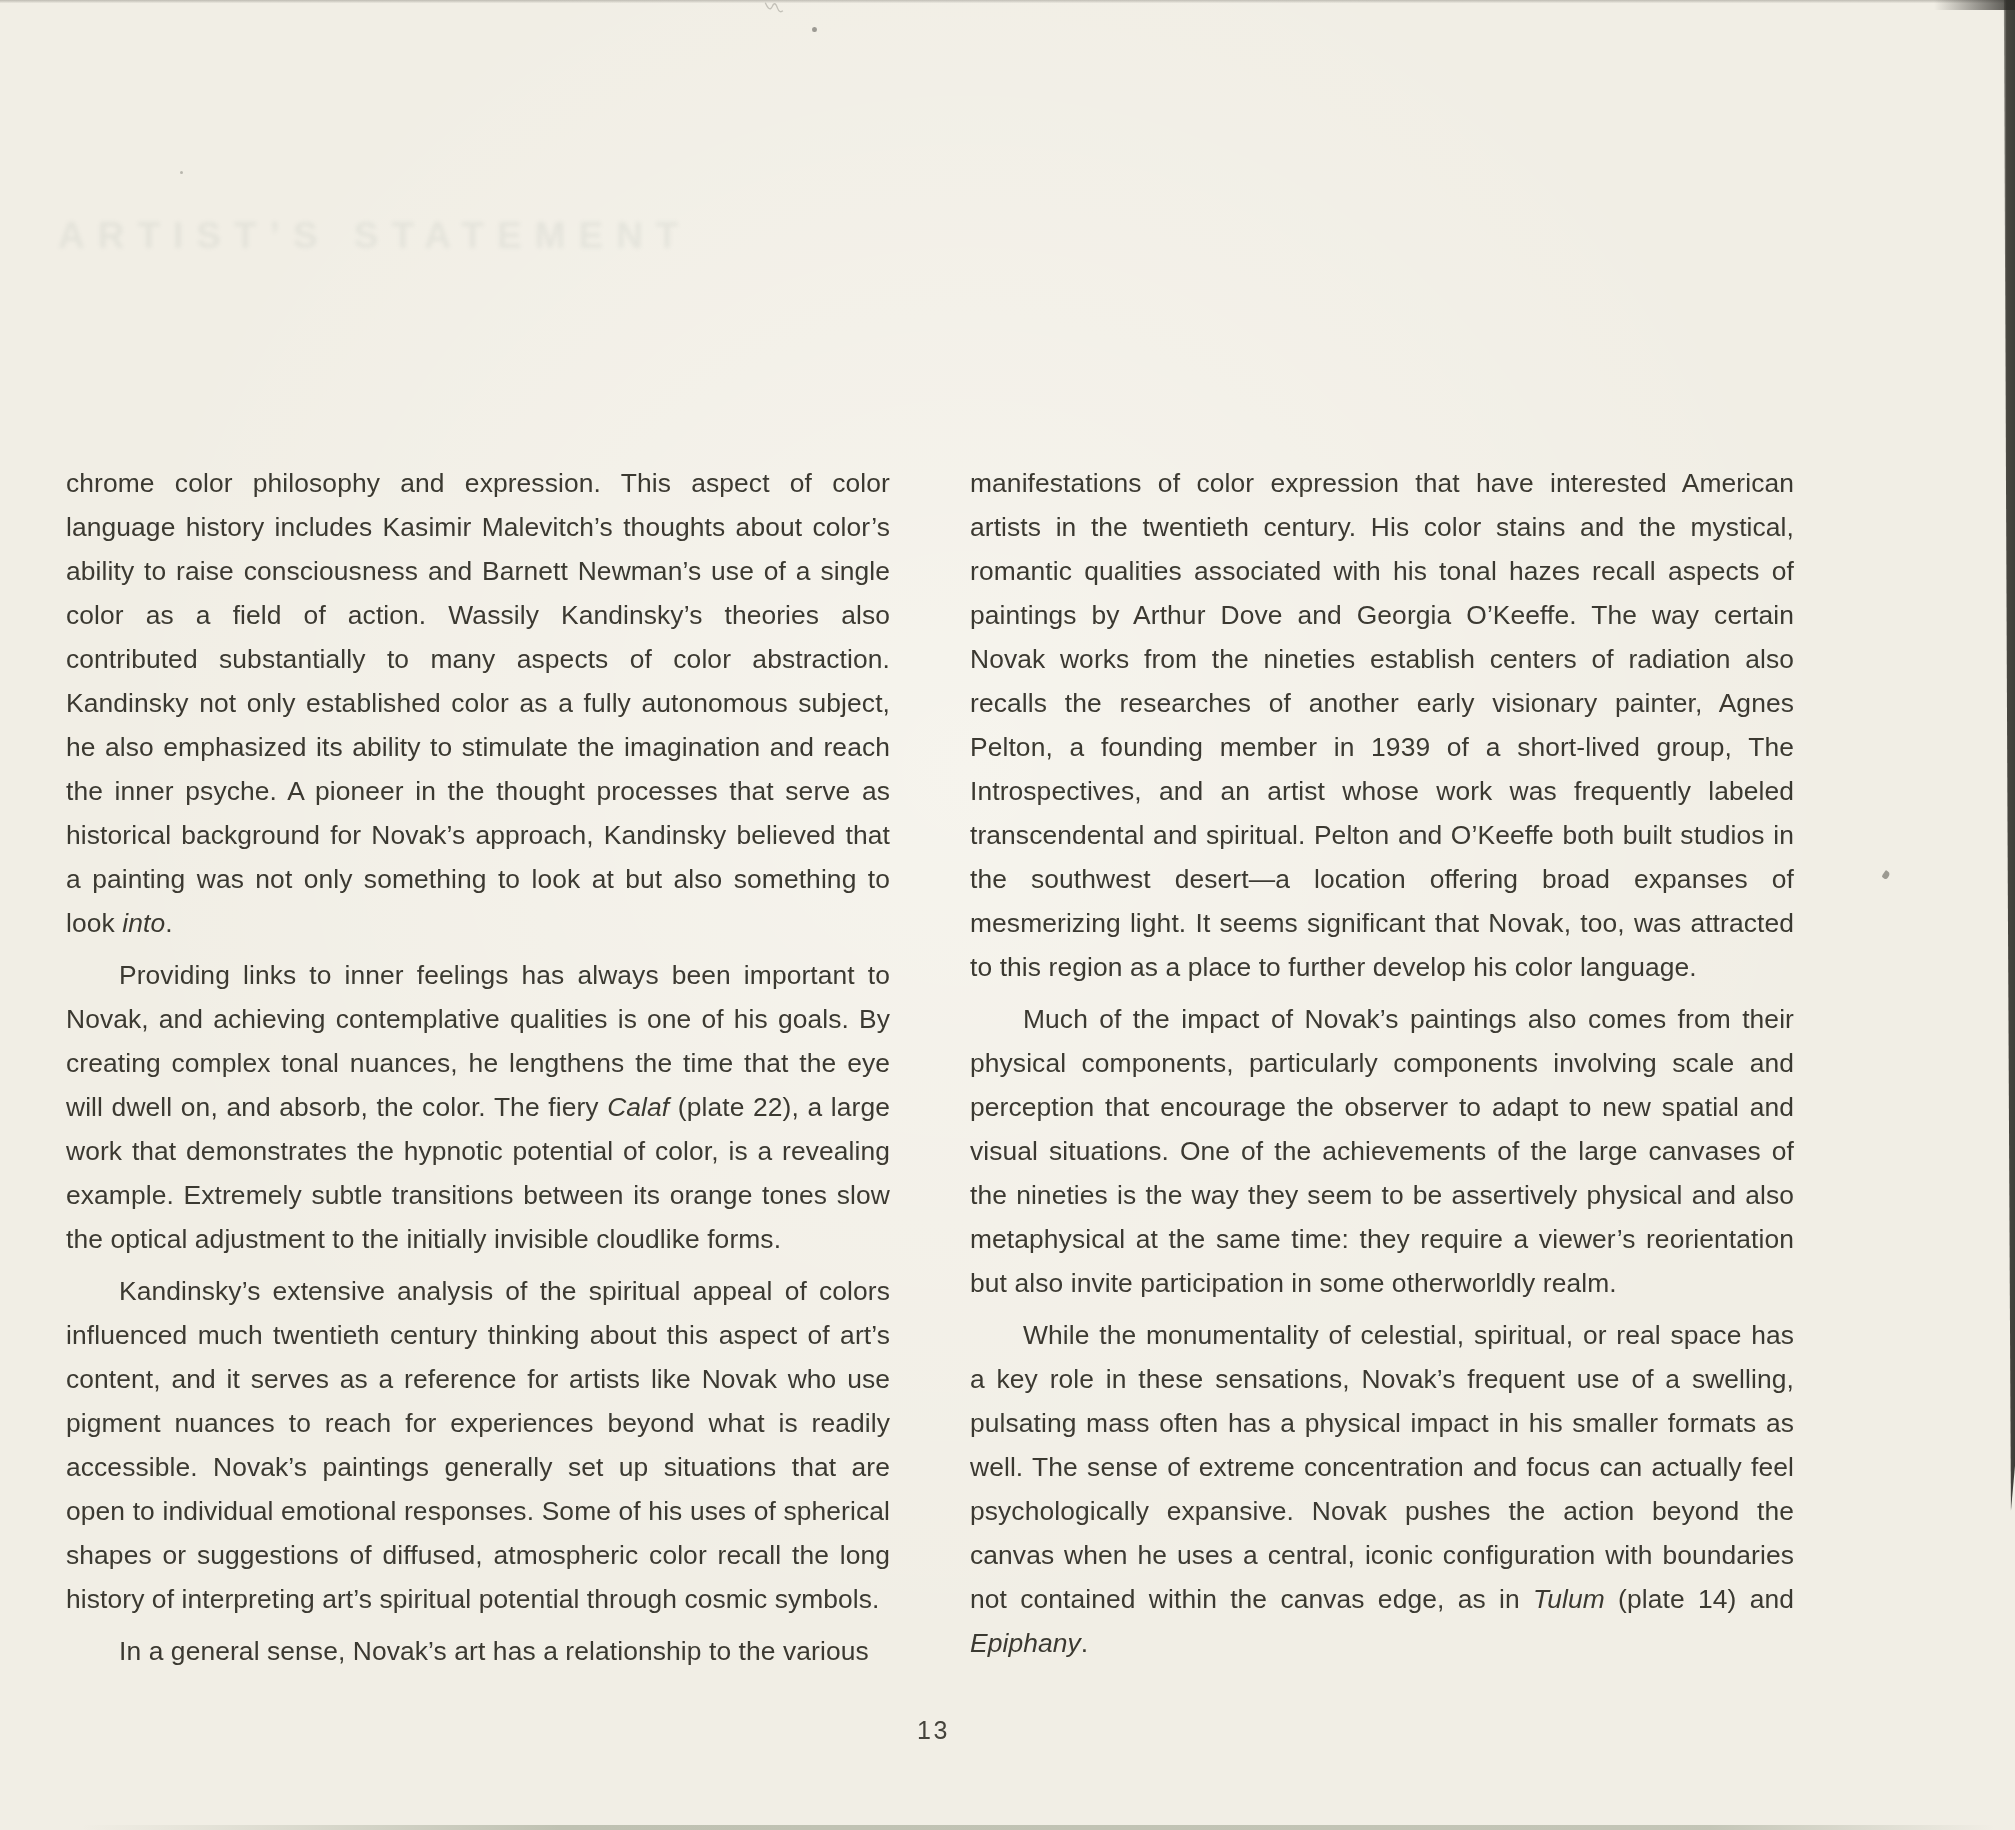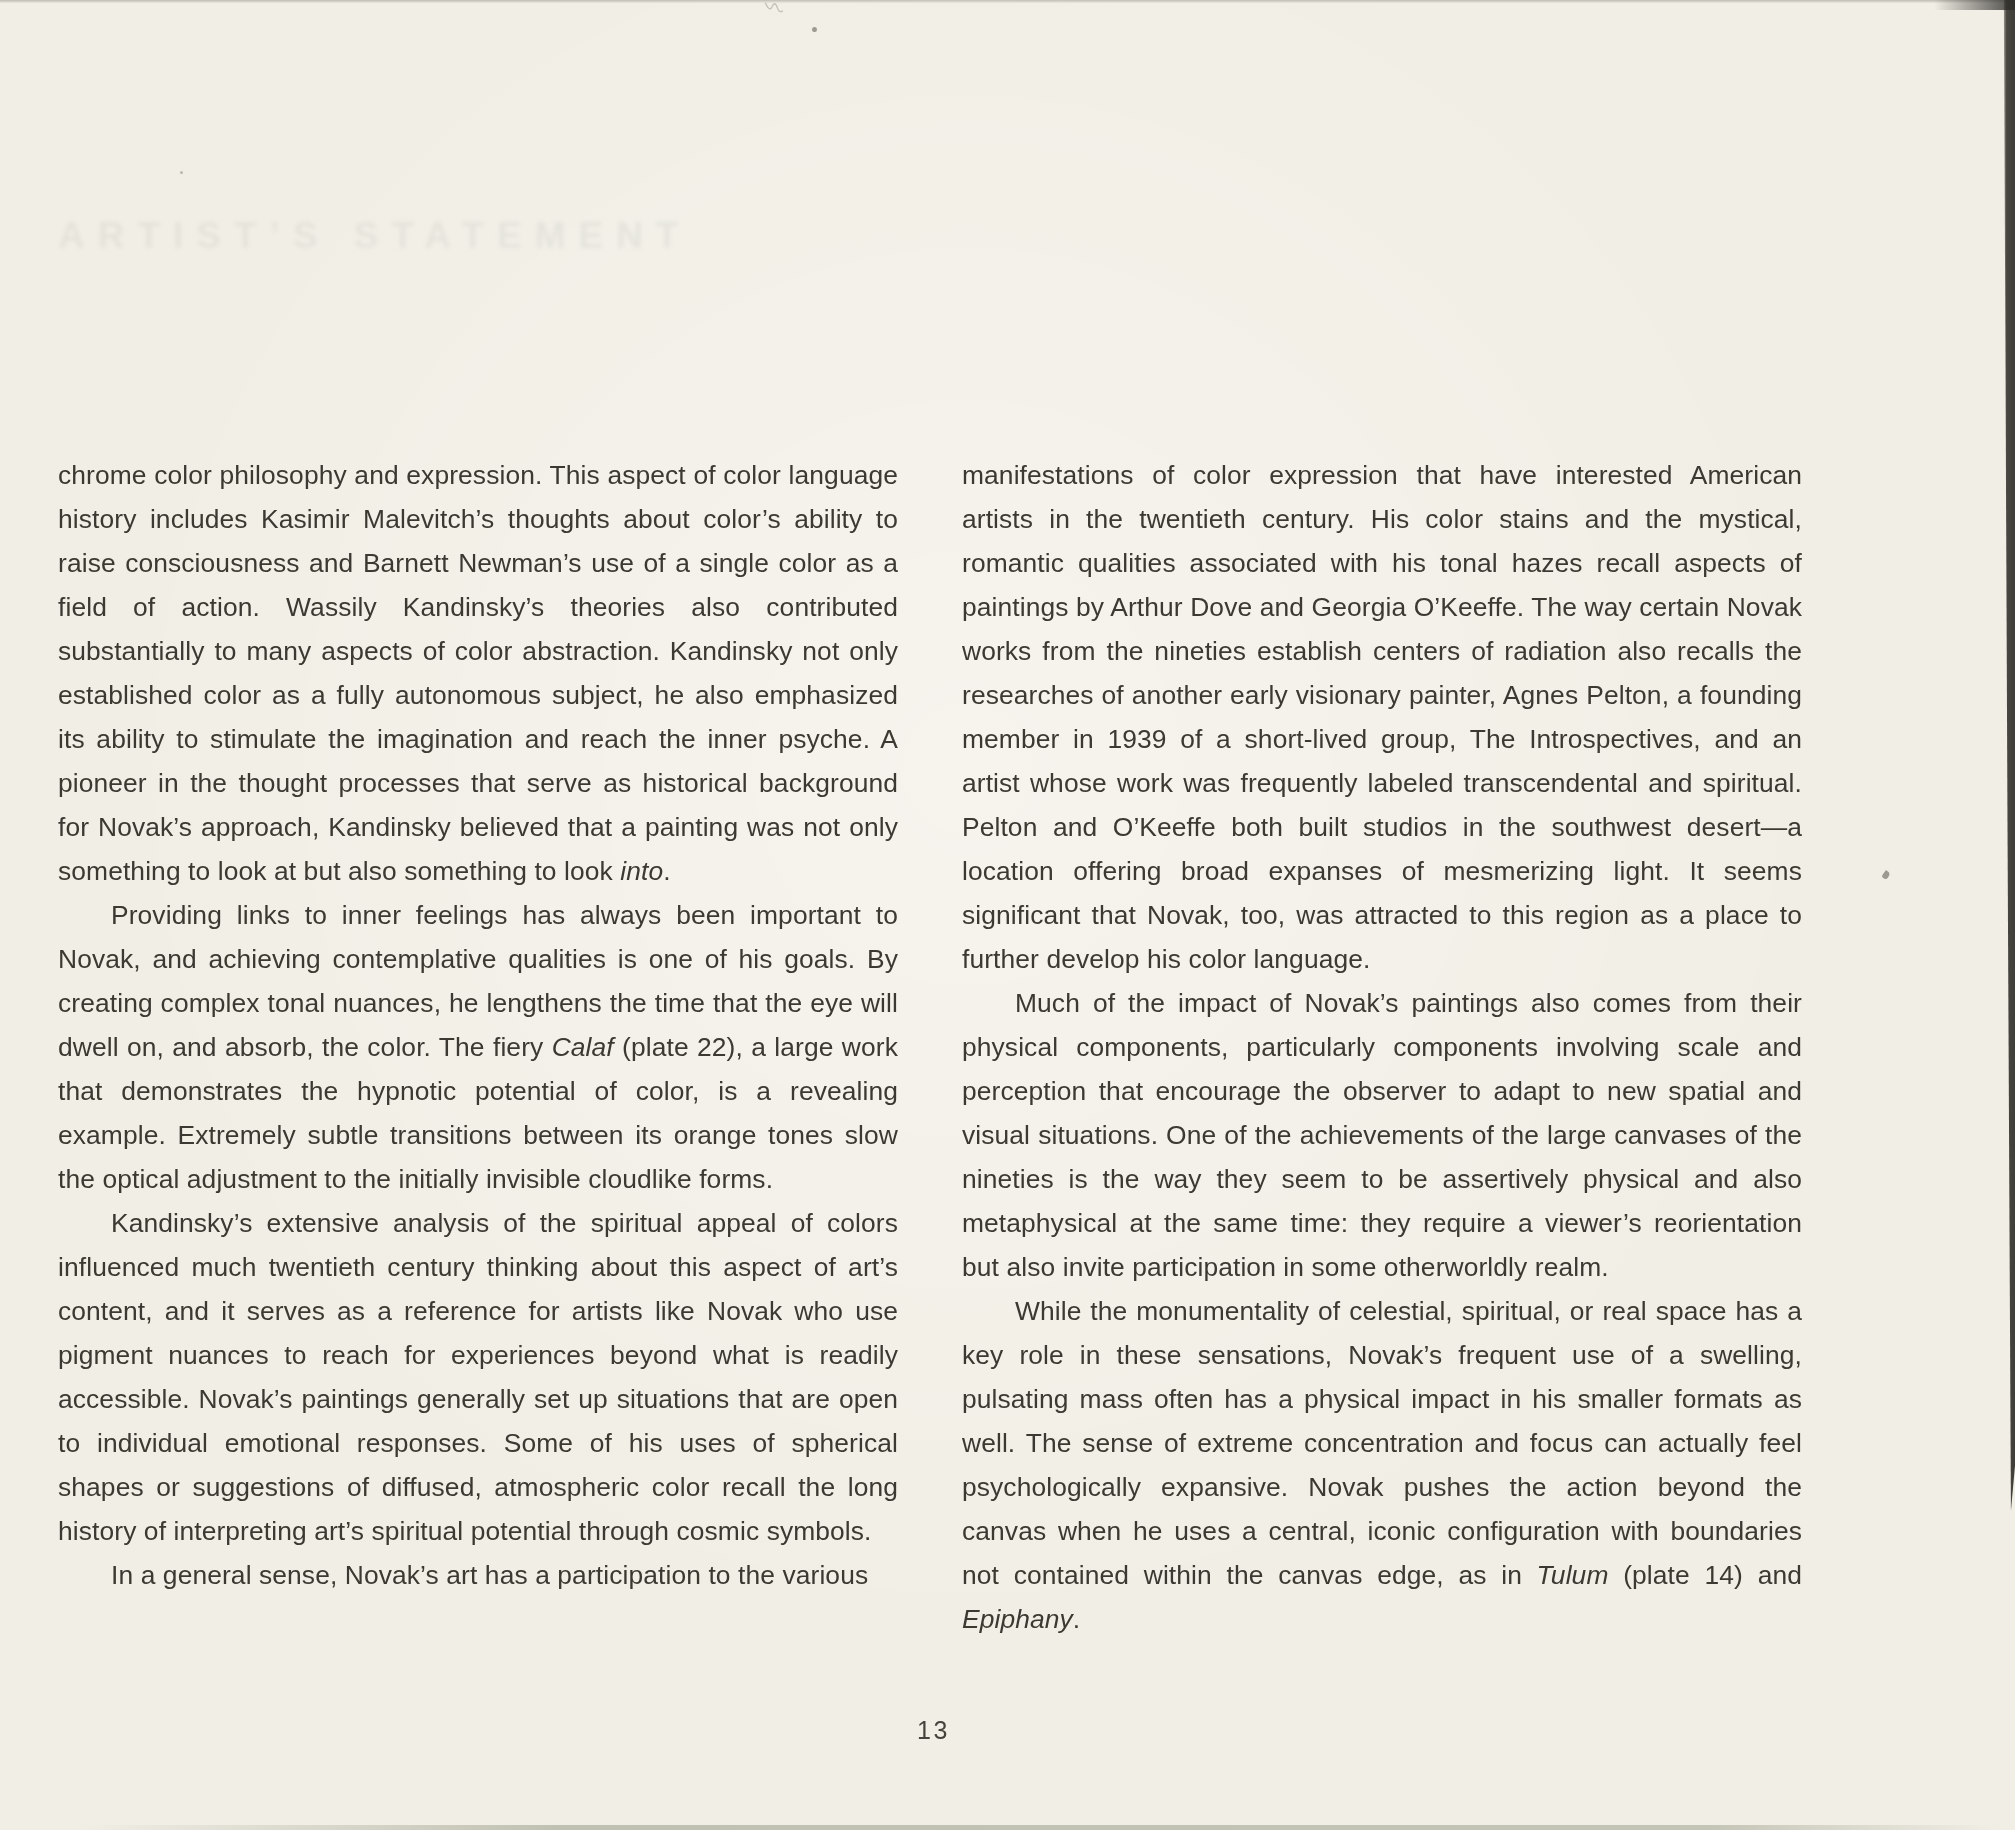--- a/index.html
+++ b/index.html
@@ -32,21 +32,21 @@
   .text-columns {
     position: absolute;
     left: 58px;
     top: 453px;
     width: 1745px;
     display: flex;
     gap: 64px;
   }
   .col { width: 840px; }
   .col p {
-    margin: 0;
+    margin: 8px;
     font-size: 26.4px;
     font-weight: 300;
     line-height: 44px;
     text-align: justify;
     letter-spacing: 0.1px;
     color: #3b3931;
   }
   .col p.indent { text-indent: 53px; }
   .col p em { font-style: italic; }
   .page-number {
@@ -94,21 +94,21 @@
 
 <div class="page">
 
   <div class="ghost-heading">ARTIST’S STATEMENT</div>
 
   <div class="text-columns">
     <div class="col">
         <p><span>chrome color philosophy and expression. This aspect of color language history includes Kasimir Malevitch’s thoughts about color’s ability to raise consciousness and Barnett Newman’s use of a single color as a field of action. Wassily Kandinsky’s theories also contributed substantially to many aspects of color abstraction. Kandinsky not only established color as a fully autonomous subject, he also emphasized its ability to stimulate the imagination and reach the inner psyche. A pioneer in the thought processes that serve as historical background for Novak’s approach, Kandinsky believed that a painting was not only something to look at but also something to look </span><em>into</em><span>.</span></p>
         <p class="indent"><span>Providing links to inner feelings has always been important to Novak, and achieving contemplative qualities is one of his goals. By creating complex tonal nuances, he lengthens the time that the eye will dwell on, and absorb, the color. The fiery </span><em>Calaf</em><span> (plate 22), a large work that demonstrates the hypnotic potential of color, is a revealing example. Extremely subtle transitions between its orange tones slow the optical adjustment to the initially invisible cloudlike forms.</span></p>
         <p class="indent"><span>Kandinsky’s extensive analysis of the spiritual appeal of colors influenced much twentieth century thinking about this aspect of art’s content, and it serves as a reference for artists like Novak who use pigment nuances to reach for experiences beyond what is readily accessible. Novak’s paintings generally set up situations that are open to individual emotional responses. Some of his uses of spherical shapes or suggestions of diffused, atmospheric color recall the long history of interpreting art’s spiritual potential through cosmic symbols.</span></p>
-        <p class="indent"><span>In a general sense, Novak’s art has a participation to the various</span></p>
+        <p class="indent"><span>In a general sense, Novak’s art has a relationship to the various</span></p>
       </div>
     <div class="col">
         <p><span>manifestations of color expression that have interested American artists in the twentieth century. His color stains and the mystical, romantic qualities associated with his tonal hazes recall aspects of paintings by Arthur Dove and Georgia O’Keeffe. The way certain Novak works from the nineties establish centers of radiation also recalls the researches of another early visionary painter, Agnes Pelton, a founding member in 1939 of a short-lived group, The Introspectives, and an artist whose work was frequently labeled transcendental and spiritual. Pelton and O’Keeffe both built studios in the southwest desert—a location offering broad expanses of mesmerizing light. It seems significant that Novak, too, was attracted to this region as a place to further develop his color language.</span></p>
         <p class="indent"><span>Much of the impact of Novak’s paintings also comes from their physical components, particularly components involving scale and perception that encourage the observer to adapt to new spatial and visual situations. One of the achievements of the large canvases of the nineties is the way they seem to be assertively physical and also metaphysical at the same time: they require a viewer’s reorientation but also invite participation in some otherworldly realm.</span></p>
         <p class="indent"><span>While the monumentality of celestial, spiritual, or real space has a key role in these sensations, Novak’s frequent use of a swelling, pulsating mass often has a physical impact in his smaller formats as well. The sense of extreme concentration and focus can actually feel psychologically expansive. Novak pushes the action beyond the canvas when he uses a central, iconic configuration with boundaries not contained within the canvas edge, as in </span><em>Tulum</em><span> (plate 14) and </span><em>Epiphany</em><span>.</span></p>
       </div>
   </div>
 
   <div class="page-number">13</div>
 

